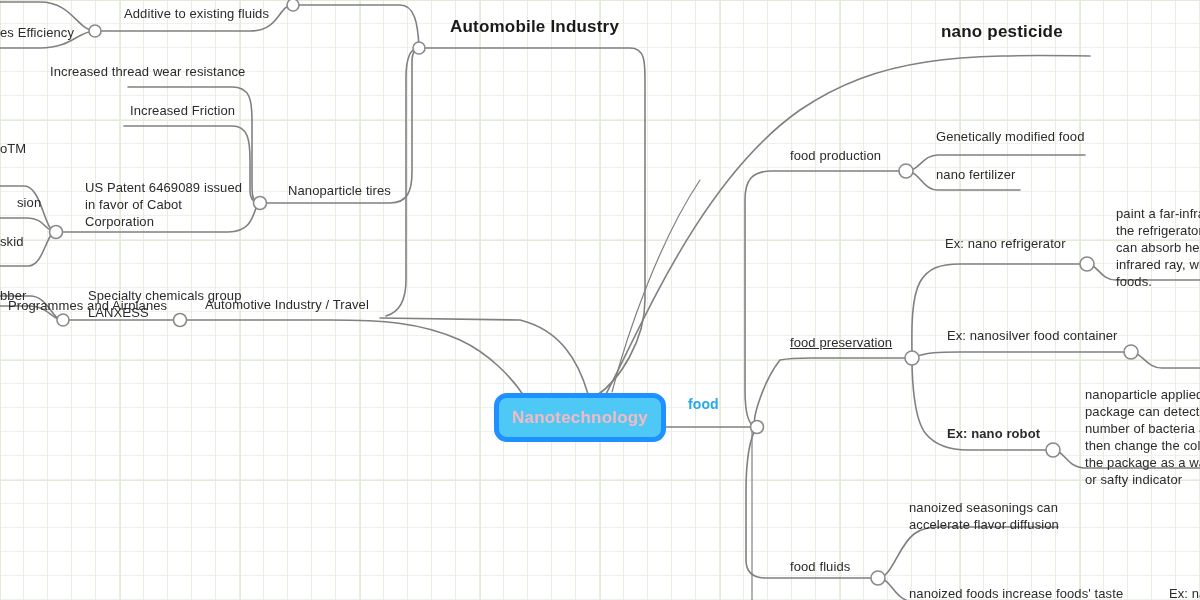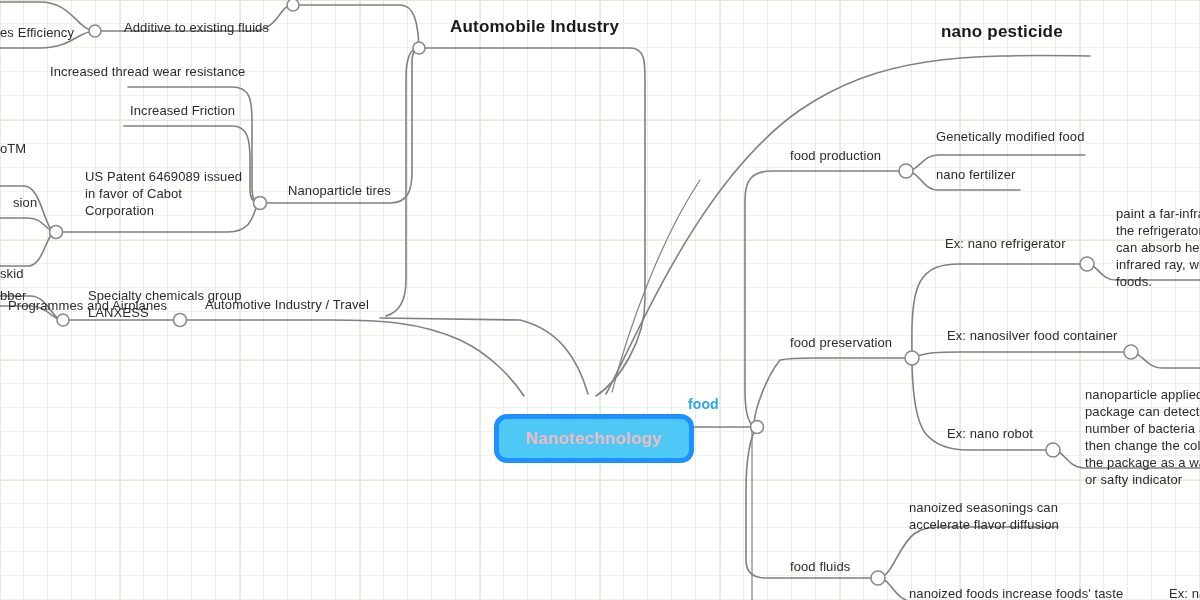--- a/index.html
+++ b/index.html
@@ -55,22 +55,22 @@
   }
   .lbl.accent {
     font-weight: bold;
     font-size: 14px;
     color: #29a8e8;
   }
 
   
   #root-node {
     position: absolute;
-    left: 494px; top: 414px;
-    width: 200px; height: 49px;
+    left: 494px; top: 393px;
+    width: 172px; height: 49px;
     background: #4ec9f5;
     border: 5px solid #1e90ff;
     border-radius: 13px;
     display: flex;
     align-items: center;
     justify-content: center;
   }
   #root-node .root-text {
     color: #f7b9c0;
     font-size: 17px;
@@ -166,48 +166,48 @@
   <div id="root-node">
     <span class="root-text">Nanotechnology</span>
   </div>
 
   <div class="lbl hdr" style="left:450px; top:18px;">Automobile Industry</div>
   <div class="lbl hdr" style="left:941px; top:23px;">nano pesticide</div>
 
   <div class="lbl accent" style="left:688px; top:396px;">food</div>
 
   <div class="lbl" style="left:0px;   top:24px;">es Efficiency</div>
-  <div class="lbl" style="left:124px; top:5px;margin-top:14px;">Additive to existing fluids</div>
+  <div class="lbl" style="left:124px; top:5px;">Additive to existing fluids</div>
   <div class="lbl" style="left:50px;  top:63px;">Increased thread wear resistance</div>
   <div class="lbl" style="left:130px; top:102px;">Increased Friction</div>
   <div class="lbl" style="left:0px;   top:140px;">oTM</div>
-  <div class="lbl" style="left:13px;   top:194px;">sion</div>
-  <div class="lbl" style="left:0px;   top:233px;margin-top:32px;">skid</div>
-  <div class="lbl" style="left:85px;  top:168px;">US Patent 6469089 issued
+  <div class="lbl" style="left:0px;   top:194px;padding-left:17px;">sion</div>
+  <div class="lbl" style="left:0px;   top:233px;">skid</div>
+  <div class="lbl" style="left:85px;  top:179px;">US Patent 6469089 issued
 in favor of Cabot
 Corporation</div>
   <div class="lbl" style="left:288px; top:182px;">Nanoparticle tires</div>
   <div class="lbl" style="left:0px;   top:287px;">bber</div>
   <div class="lbl" style="left:8px;   top:297px;">Programmes and Airplanes</div>
   <div class="lbl" style="left:88px;  top:287px;">Specialty chemicals group
 LANXESS</div>
   <div class="lbl" style="left:205px; top:296px;">Automotive Industry / Travel</div>
 
   <div class="lbl" style="left:790px;  top:147px;">food production</div>
   <div class="lbl" style="left:936px;  top:128px;">Genetically modified food</div>
   <div class="lbl" style="left:936px;  top:166px;">nano fertilizer</div>
   <div class="lbl" style="left:945px;  top:235px;">Ex: nano refrigerator</div>
   <div class="lbl" style="left:1116px; top:205px;">paint a far-infra
 the refrigerator
 can absorb heat
 infrared ray, wh
 foods.</div>
-  <div class="lbl" style="left:790px;  top:334px;">food preservation</div>
+  <div class="lbl" style="left:790px;  top:334px;text-decoration:underline;">food preservation</div>
   <div class="lbl" style="left:947px;  top:327px;">Ex: nanosilver food container</div>
-  <div class="lbl" style="left:947px;  top:425px;">Ex: nano robot</div>
+  <div class="lbl" style="left:947px;  top:425px;font-weight:bold;">Ex: nano robot</div>
   <div class="lbl" style="left:1085px; top:386px;">nanoparticle applied t
 package can detect th
 number of bacteria an
 then change the color
 the package as a warn
 or safty indicator</div>
   <div class="lbl" style="left:909px;  top:499px;">nanoized seasonings can
 accelerate flavor diffusion</div>
   <div class="lbl" style="left:790px;  top:558px;">food fluids</div>
   <div class="lbl" style="left:909px;  top:585px;">nanoized foods increase foods' taste</div>

